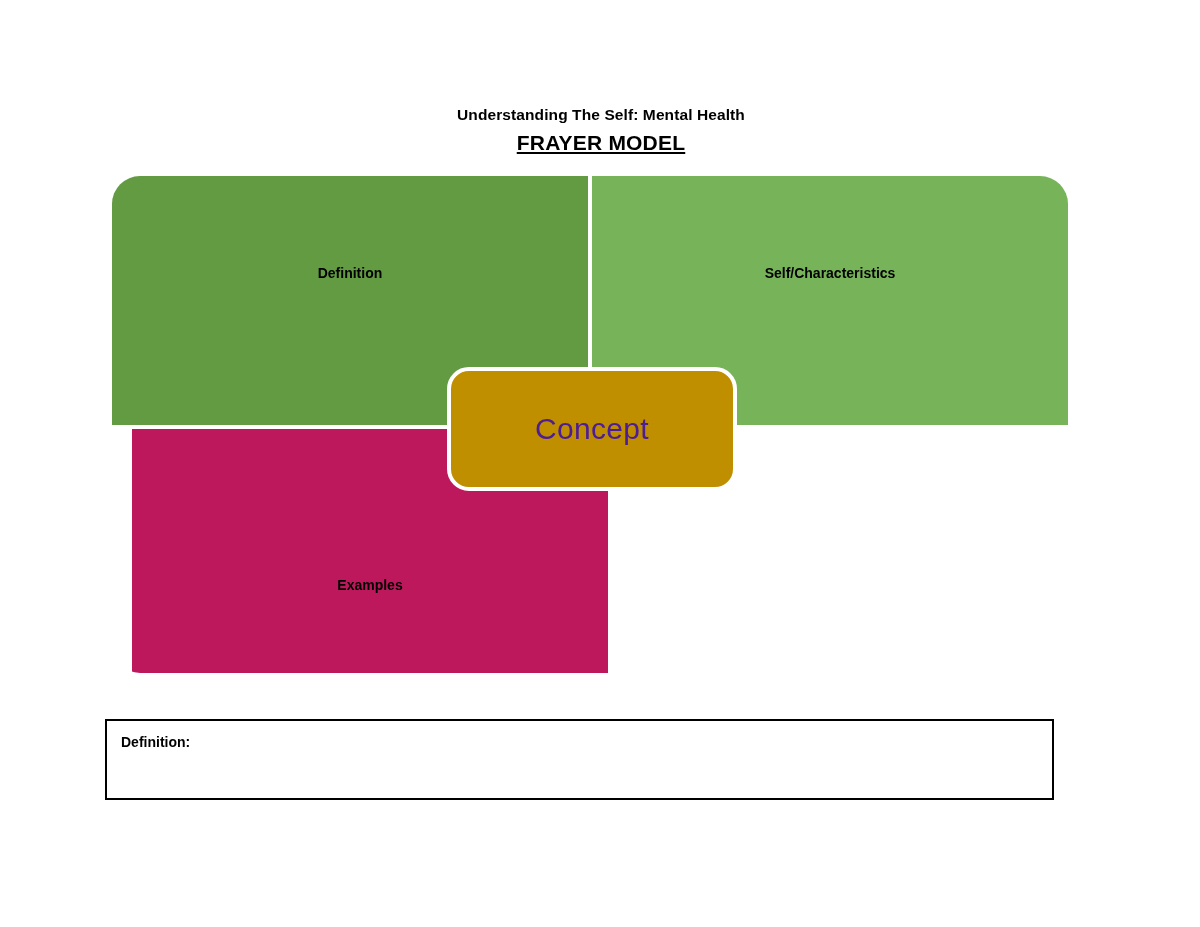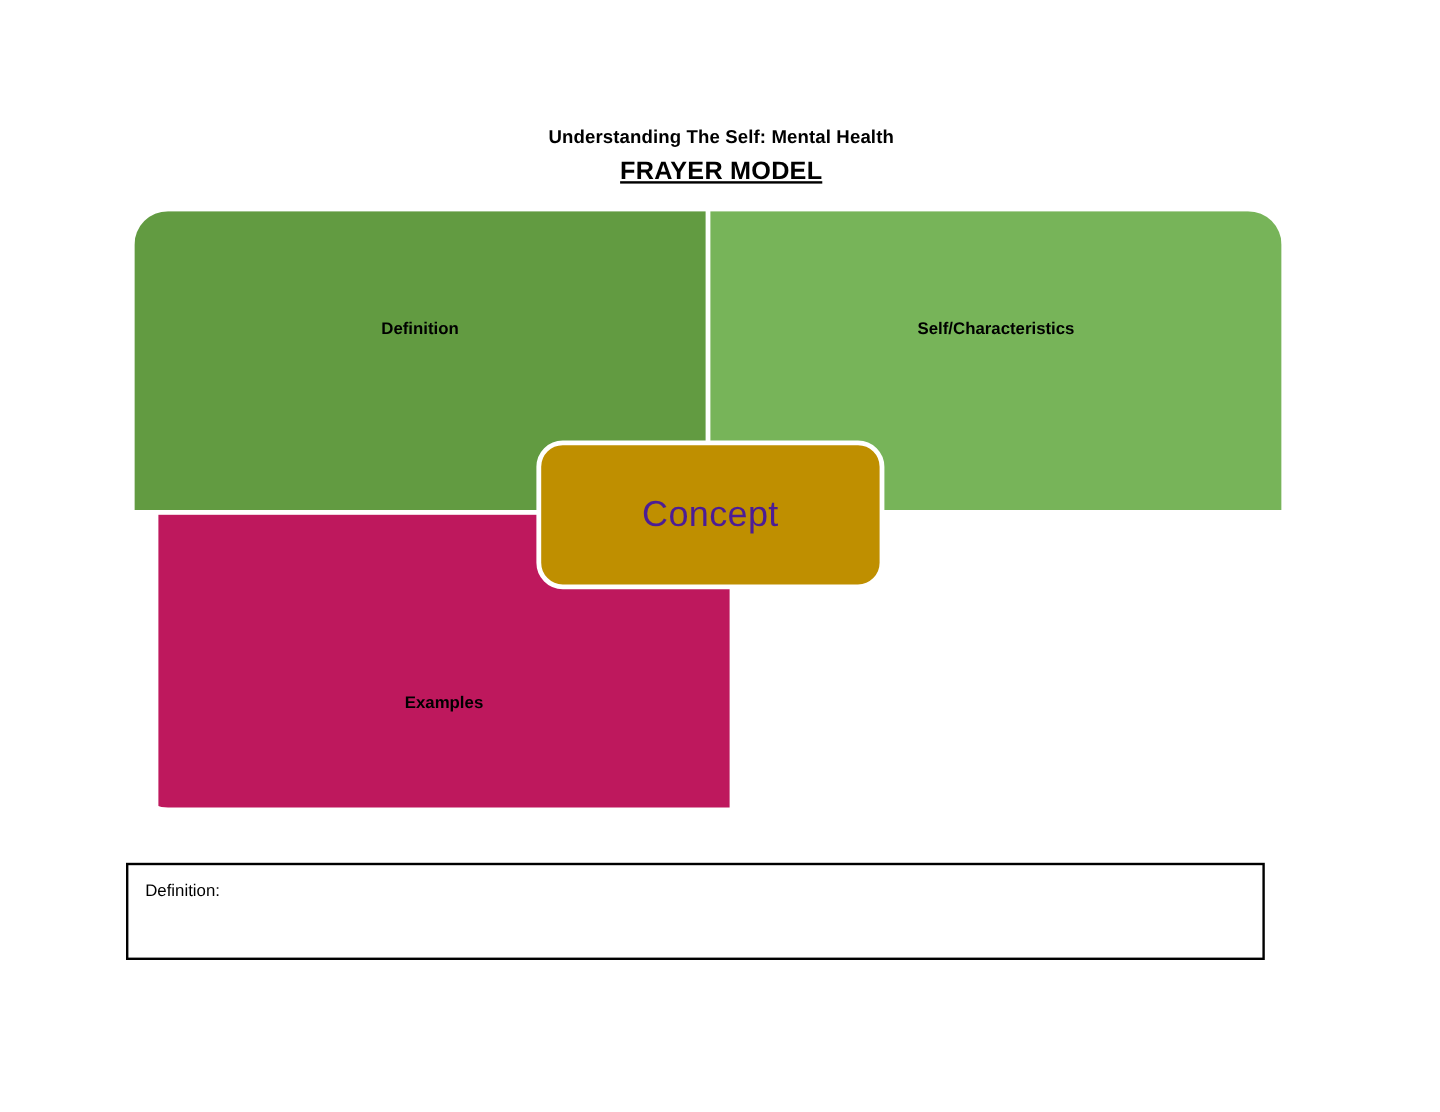--- a/index.html
+++ b/index.html
@@ -134,21 +134,21 @@
     height: 81px;
     box-sizing: border-box;
     border: 2px solid #000000;
     background: #ffffff;
   }
   .definition-label {
     position: absolute;
     left: 14px;
     top: 12px;
     font-size: 14px;
-    font-weight: normal;
+    font-weight: bold;
     color: #000000;
     line-height: 18px;
   }
 </style>
 </head>
 <body>
 
 <div class="page">
 
   <div class="title-block">

